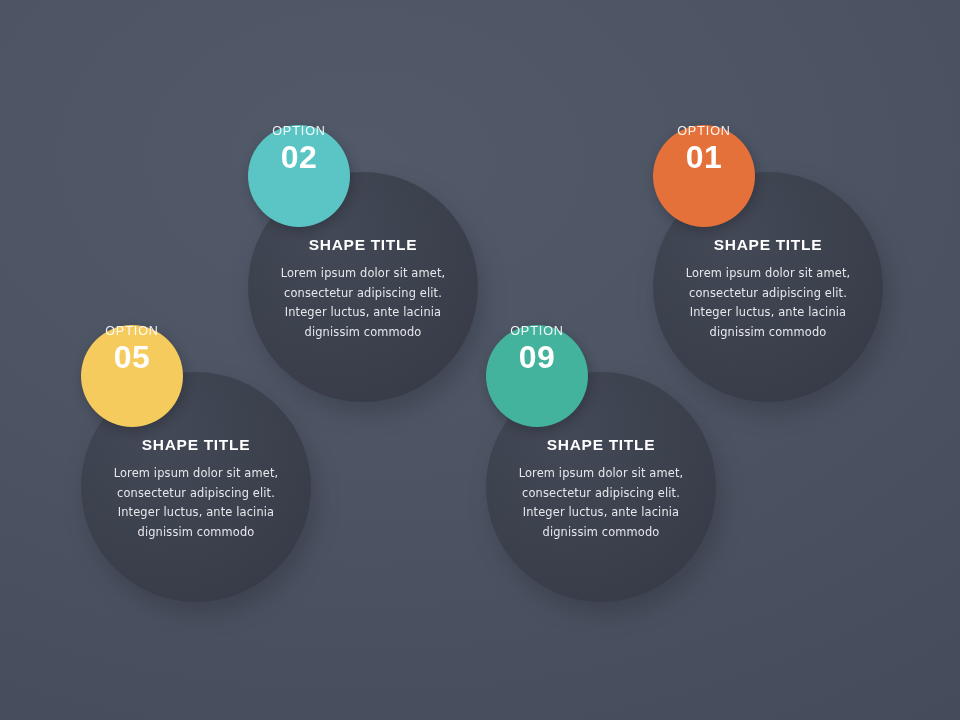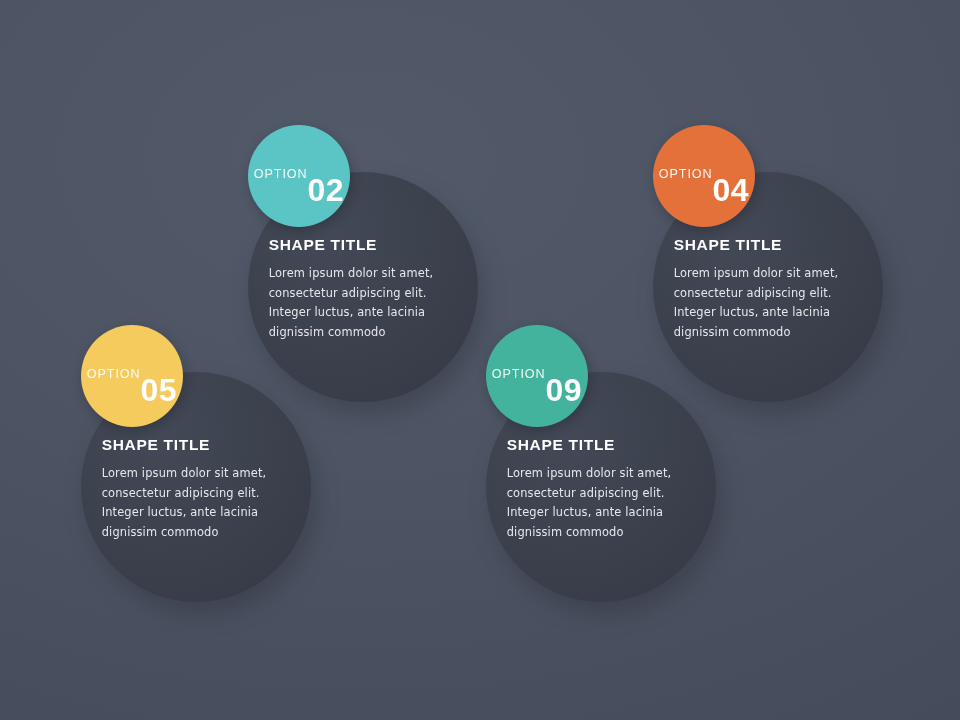--- a/index.html
+++ b/index.html
@@ -47,21 +47,21 @@
         #383d49 74%,
         #343843 100%);
     box-sizing: border-box;
   }
 
   .shape-inner {
     position: absolute;
     left: 9%;
     right: 9%;
     top: 28%;
-    text-align: left;
+    text-align: center;
   }
 
   .shape-title {
     color: #ffffff;
     font-size: 15.5px;
     font-weight: bold;
     letter-spacing: 0.7px;
     margin: 0 0 11px 0;
     line-height: 1.1;
     font-family: "Liberation Sans", "DejaVu Sans", sans-serif;
@@ -75,43 +75,41 @@
     letter-spacing: 0.15px;
     font-family: "DejaVu Sans", "Liberation Sans", sans-serif;
   }
   .shape-body span { display: block; }
 
   
   .option-badge {
     position: absolute;
     border-radius: 50%;
     display: flex;
-    flex-direction: row;
+    flex-direction: column;
     align-items: center;
-    justify-content: center;
     box-shadow: 2px 4px 11px rgba(25, 28, 36, 0.33);
   }
 
   .option-word {
     color: rgba(255, 255, 255, 0.93);
     font-size: 12.6px;
     letter-spacing: 0.9px;
     line-height: 1;
     margin-bottom: 3px;
     font-family: "Liberation Sans", "DejaVu Sans", sans-serif;
   }
 
   .option-num {
     color: #ffffff;
     font-size: 32px;
     font-weight: bold;
     line-height: 1;
     letter-spacing: 0.5px;
     font-family: "Liberation Sans", "DejaVu Sans", sans-serif;
-    margin-top: 28px;
   }
 </style>
 </head>
 <body>
 
 <div id="slide">
 
   <div class="shape-shadow" style="left: 254px; top: 184px; width: 230px; height: 230px;"></div>
   <div class="shape-shadow" style="left: 659px; top: 184px; width: 230px; height: 230px;"></div>
   <div class="shape-shadow" style="left: 87px; top: 384px; width: 230px; height: 230px;"></div>
@@ -165,21 +163,21 @@
     </div>
   </div>
 
   <div class="option-badge" style="left: 248px; top: 125px; width: 102px; height: 102px; background: rgb(91, 197, 198);">
     <div class="option-word">OPTION</div>
     <div class="option-num">02</div>
   </div>
 
   <div class="option-badge" style="left: 653px; top: 125px; width: 102px; height: 102px; background: rgb(228, 112, 58);">
     <div class="option-word">OPTION</div>
-    <div class="option-num">04</div>
+    <div class="option-num">01</div>
   </div>
 
   <div class="option-badge" style="left: 81px; top: 325px; width: 102px; height: 102px; background: rgb(245, 203, 94);">
     <div class="option-word">OPTION</div>
     <div class="option-num">05</div>
   </div>
 
   <div class="option-badge" style="left: 486px; top: 325px; width: 102px; height: 102px; background: rgb(68, 179, 157);">
     <div class="option-word">OPTION</div>
     <div class="option-num">09</div>

